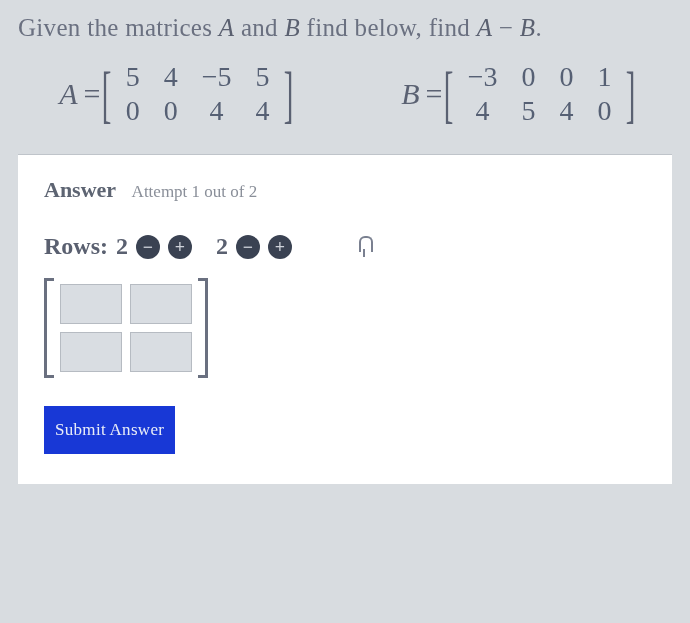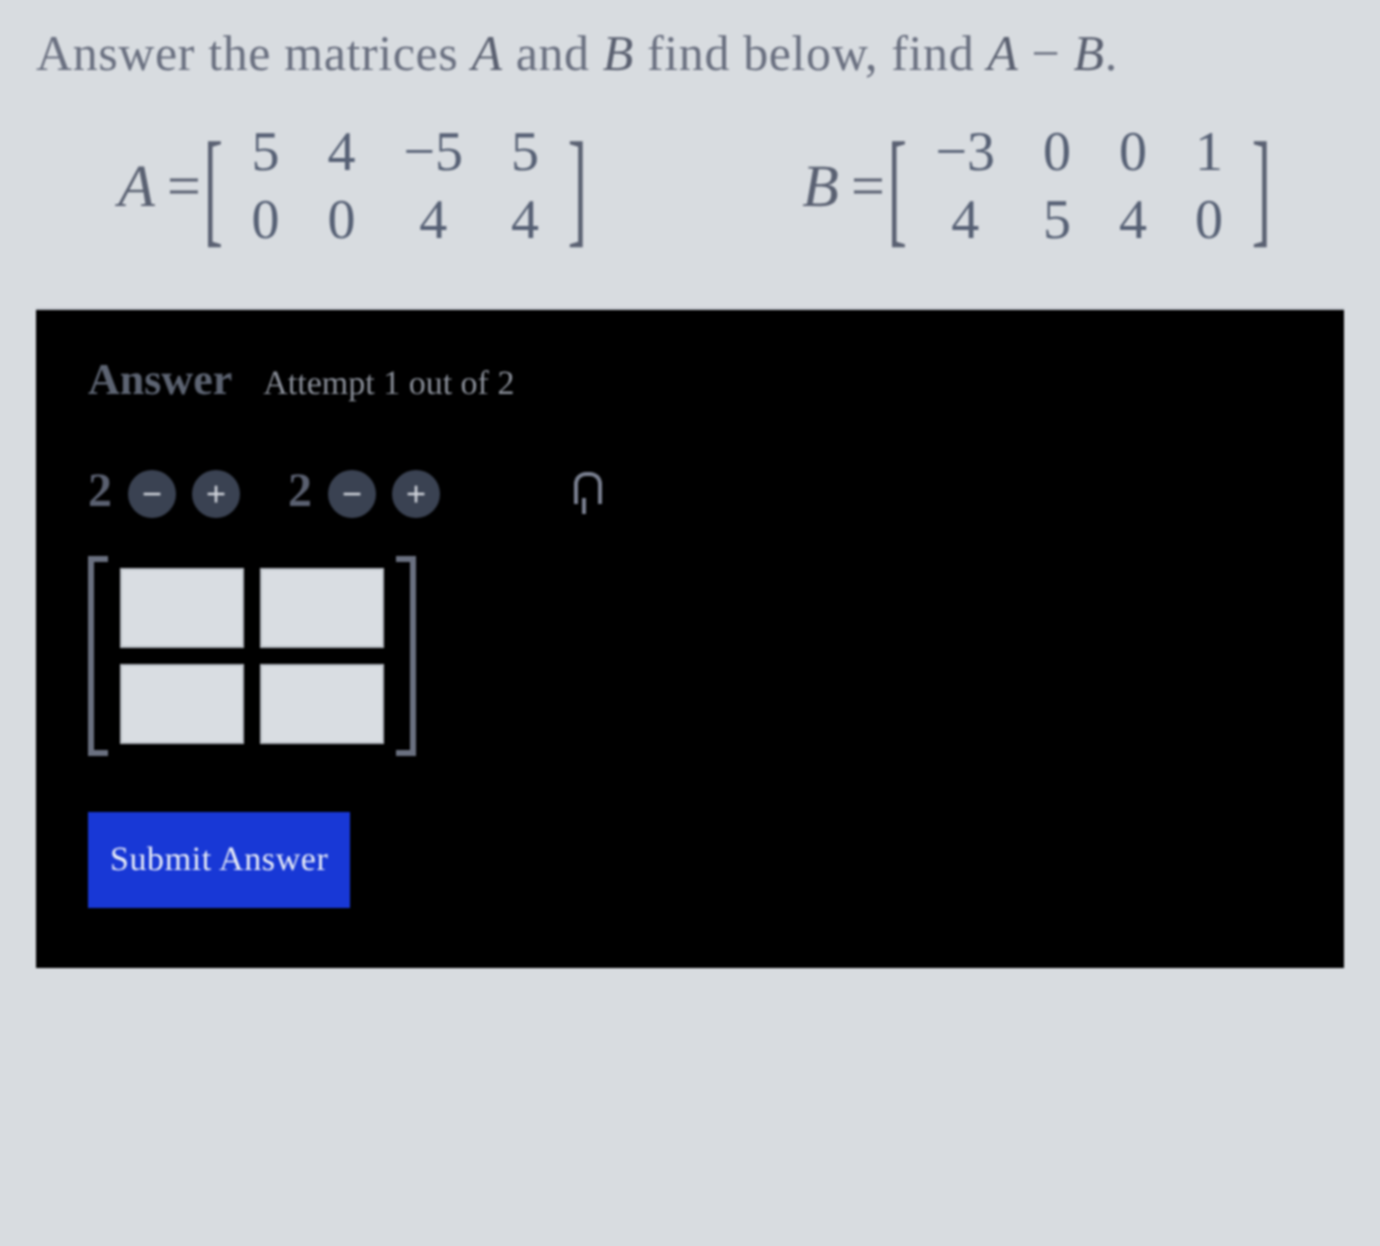--- a/index.html
+++ b/index.html
@@ -53,21 +53,21 @@
     border-collapse: collapse;
   }
   table.matrix td {
     padding: 1px 12px;
     text-align: center;
     font-size: 28px;
     font-family: 'Times New Roman', serif;
     color:#566074;
   }
   .answer-panel {
-    background: #000000;
+    background: #ffffff;
     margin-top: 6px;
     padding: 22px 26px 30px 26px;
     border-top: 1px solid #bfc4ca;
   }
   .answer-header {
     font-size: 22px;
     color: #6a7080;
     margin-bottom: 30px;
   }
   .answer-header .lbl { font-weight: 700; color:#5d6472;}
@@ -162,21 +162,21 @@
     letter-spacing: 0.3px;
     cursor: pointer;
   }
 </style>
 </head>
 <body>
 
 <div class="page">
 
   <div class="prompt">
-    <span>Answer the matrices </span><span class="mvar">A</span><span> and </span><span class="mvar">B</span><span> find below, find </span><span class="mvar">A</span><span> − </span><span class="mvar">B</span><span>.</span>
+    <span>Given the matrices </span><span class="mvar">A</span><span> and </span><span class="mvar">B</span><span> find below, find </span><span class="mvar">A</span><span> − </span><span class="mvar">B</span><span>.</span>
   </div>
 
   <div class="matrices-row">
     <div class="mat-expr">
       <span class="lhs">A</span>
       <span>=</span>
       <span class="bracket">[</span>
       <table class="matrix">
         <tbody>
             <tr>
@@ -221,20 +221,21 @@
   </div>
 
   <div class="answer-panel">
     <div class="answer-header">
       <span class="lbl">Answer</span>
       <span class="attempt">Attempt 1 out of 2</span>
     </div>
 
     <div class="rc-row">
       <div class="stepper-group">
+        <span>Rows:</span>
         <span>2</span>
         <span class="circle-btn">−</span>
         <span class="circle-btn">+</span>
       </div>
       <div class="stepper-group">
         <span>2</span>
         <span class="circle-btn">−</span>
         <span class="circle-btn">+</span>
       </div>
       <span class="cursor"></span>

